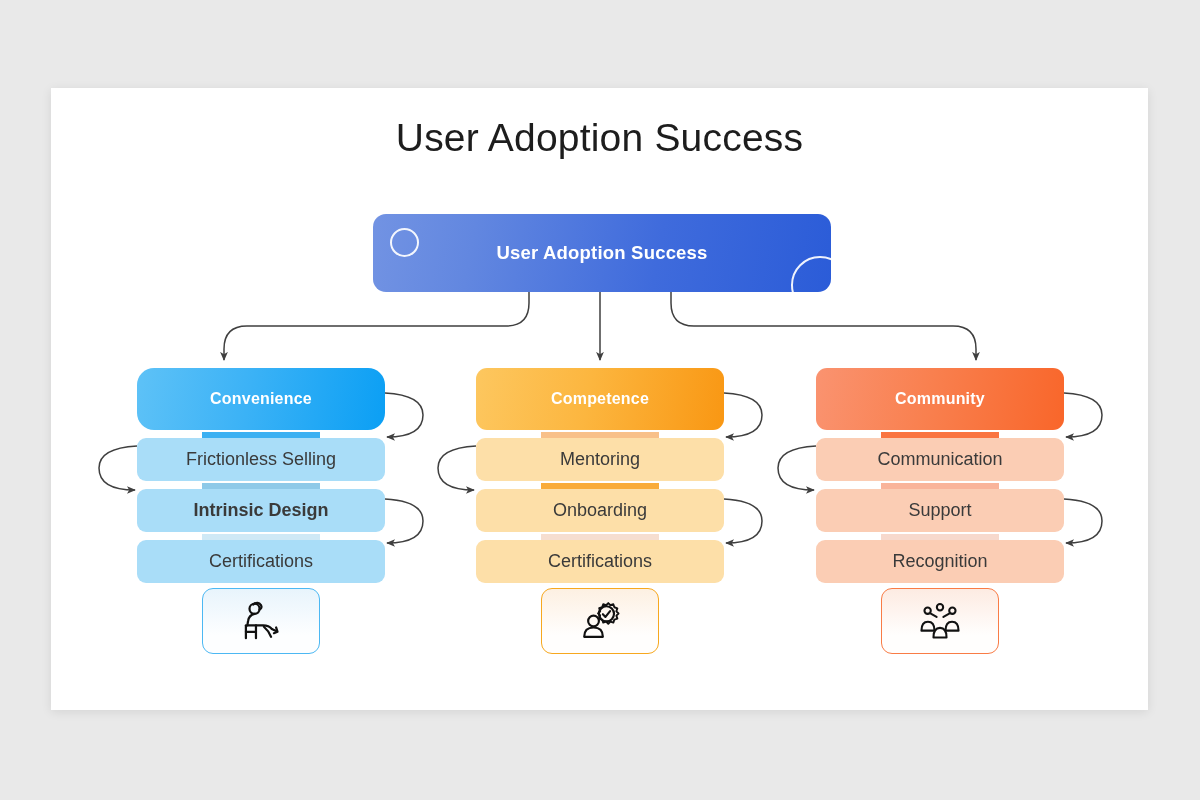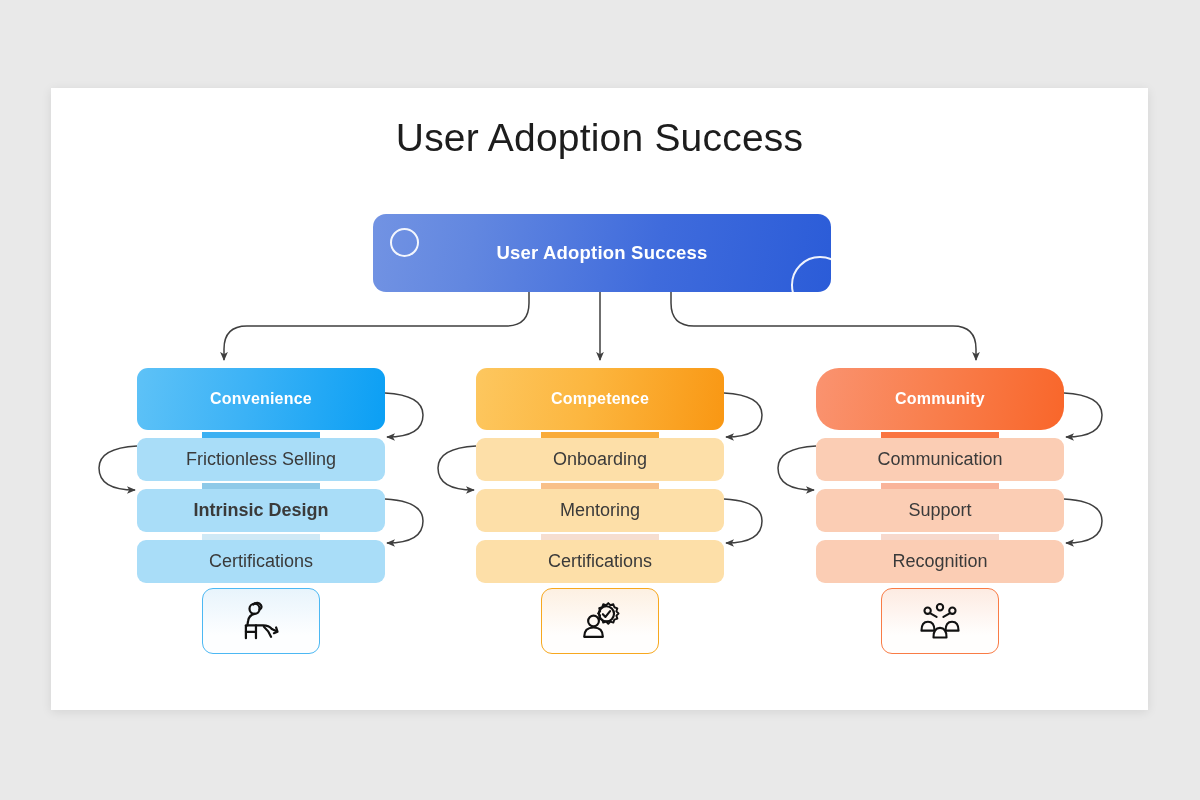--- a/index.html
+++ b/index.html
@@ -84,37 +84,37 @@
     position: relative; z-index: 2;
     width: 118px; height: 66px;
     margin: 5px auto 0;
     border-radius: 11px;
     border: 1.3px solid;
     display: flex; align-items: center; justify-content: center;
   }
   .icon-box svg { display: block; }
 
   
-  .c-blue   .col-head { background: linear-gradient(100deg, #5ec2f7 0%, #3bb2f6 45%, #0b9ff4 100%); }
+  .c-blue   .col-head { background: linear-gradient(100deg, #5ec2f7 0%, #3bb2f6 45%, #0b9ff4 100%); border-radius: 17px; }
   .c-blue   .item     { background: #a9ddf8; }
   .c-blue   .tab      { background: #3bb0f2; }
   .c-blue   .tab.t2   { background: #8ec9e8; }
   .c-blue   .tab.t3   { background: #cfe9f6; }
   .c-blue   .icon-box { border-color: #4cb8f3;
                         background: linear-gradient(180deg, #e8f4fc 0%, #fdfeff 72%); }
 
   .c-orange .col-head { background: linear-gradient(100deg, #fdc75f 0%, #fcb63f 45%, #f99713 100%); }
   .c-orange .item     { background: #fddfa8; }
   .c-orange .tab      { background: #f9ab38; }
   .c-orange .tab.t2   { background: #f8c089; }
   .c-orange .tab.t3   { background: #f6ded0; }
   .c-orange .icon-box { border-color: #f7a81f;
                         background: linear-gradient(180deg, #fdf0e2 0%, #fffefd 72%); }
 
-  .c-coral  .col-head { background: linear-gradient(100deg, #fa9370 0%, #f9804f 45%, #f9662a 100%); border-radius: 23px; }
+  .c-coral  .col-head { background: linear-gradient(100deg, #fa9370 0%, #f9804f 45%, #f9662a 100%); }
   .c-coral  .item     { background: #fbcdb4; }
   .c-coral  .tab      { background: #fa7440; }
   .c-coral  .tab.t2   { background: #f9b49a; }
   .c-coral  .tab.t3   { background: #f7d9cd; }
   .c-coral  .icon-box { border-color: #f97c46;
                         background: linear-gradient(180deg, #fdebe2 0%, #fffefd 72%); }
 
   .side-arrows { position: absolute; inset: 0; pointer-events: none; z-index: 4; }
 </style>
 </head>
@@ -181,29 +181,29 @@
           <path d="M36 40 q7 6 10 14"></path>
         </svg>
       </div>
     </div>
 
     <div class="col col-2 c-orange">
       <div class="col-head">
         <span>Competence</span>
       </div>
       <div style="position:relative;">
+        <span class="tab t2" style="top:-6px;"></span>
+        <div class="item">
+          <span>Mentoring</span>
+        </div>
+      </div>
+      <div style="position:relative;">
         <span class="tab t1" style="top:-6px;"></span>
         <div class="item">
           <span>Onboarding</span>
-        </div>
-      </div>
-      <div style="position:relative;">
-        <span class="tab t2" style="top:-6px;"></span>
-        <div class="item">
-          <span>Mentoring</span>
         </div>
       </div>
       <div style="position:relative;">
         <span class="tab t3" style="top:-6px;"></span>
         <div class="item">
           <span>Certifications</span>
         </div>
       </div>
       <div class="icon-box">
         <svg width="46" height="46" viewBox="0 0 64 64" fill="none" stroke="#111" stroke-width="3" stroke-linecap="round" stroke-linejoin="round">

